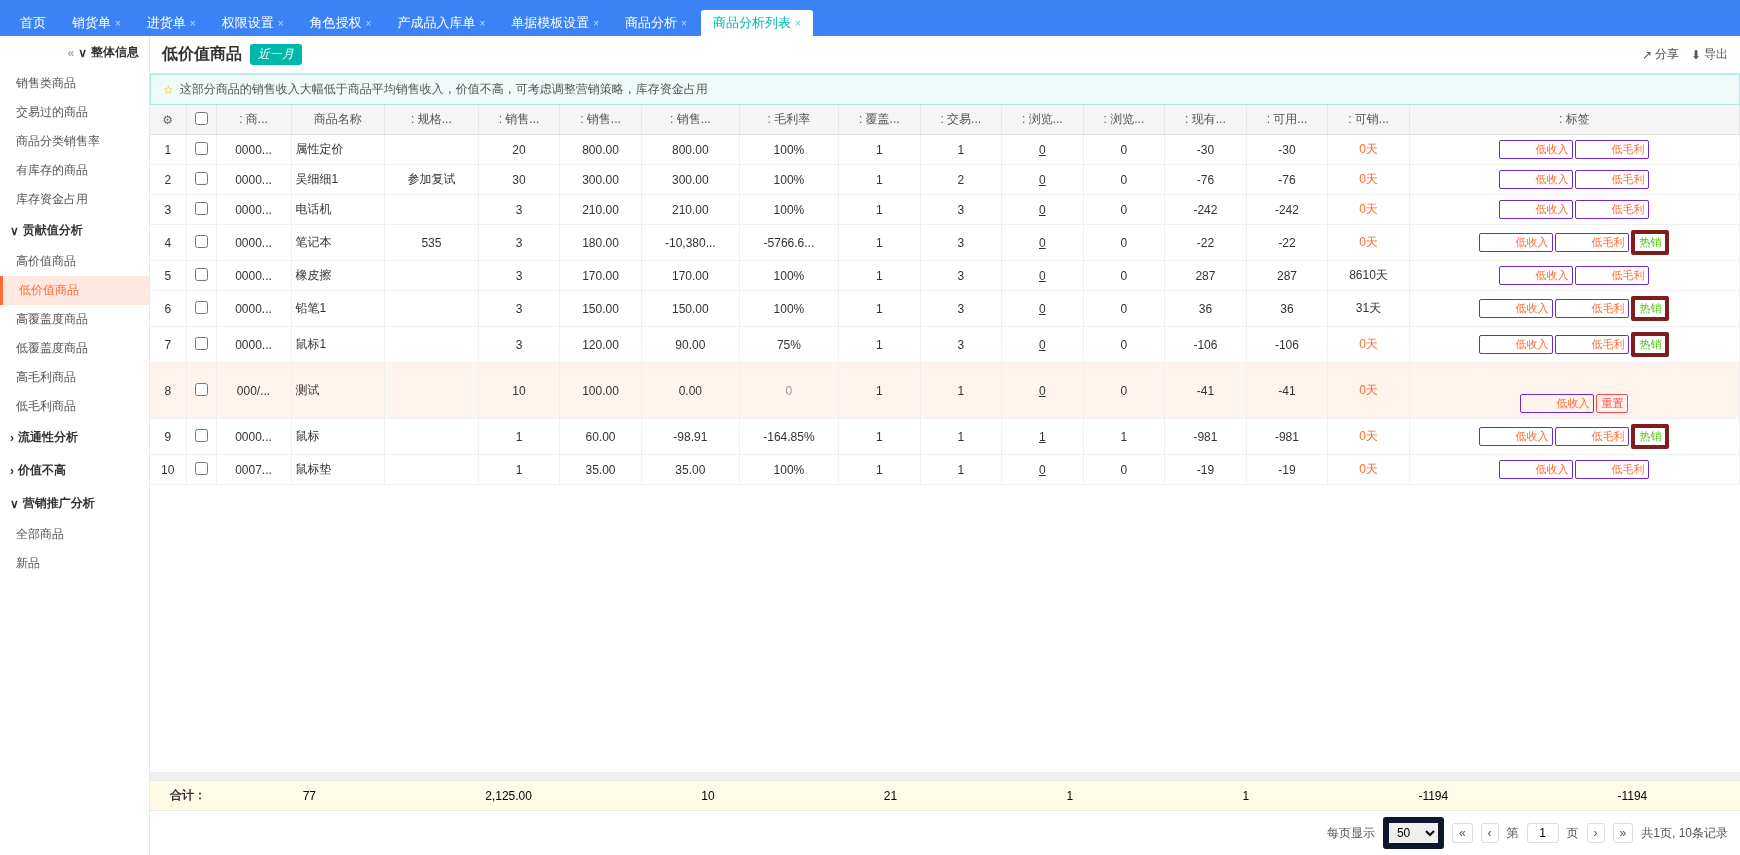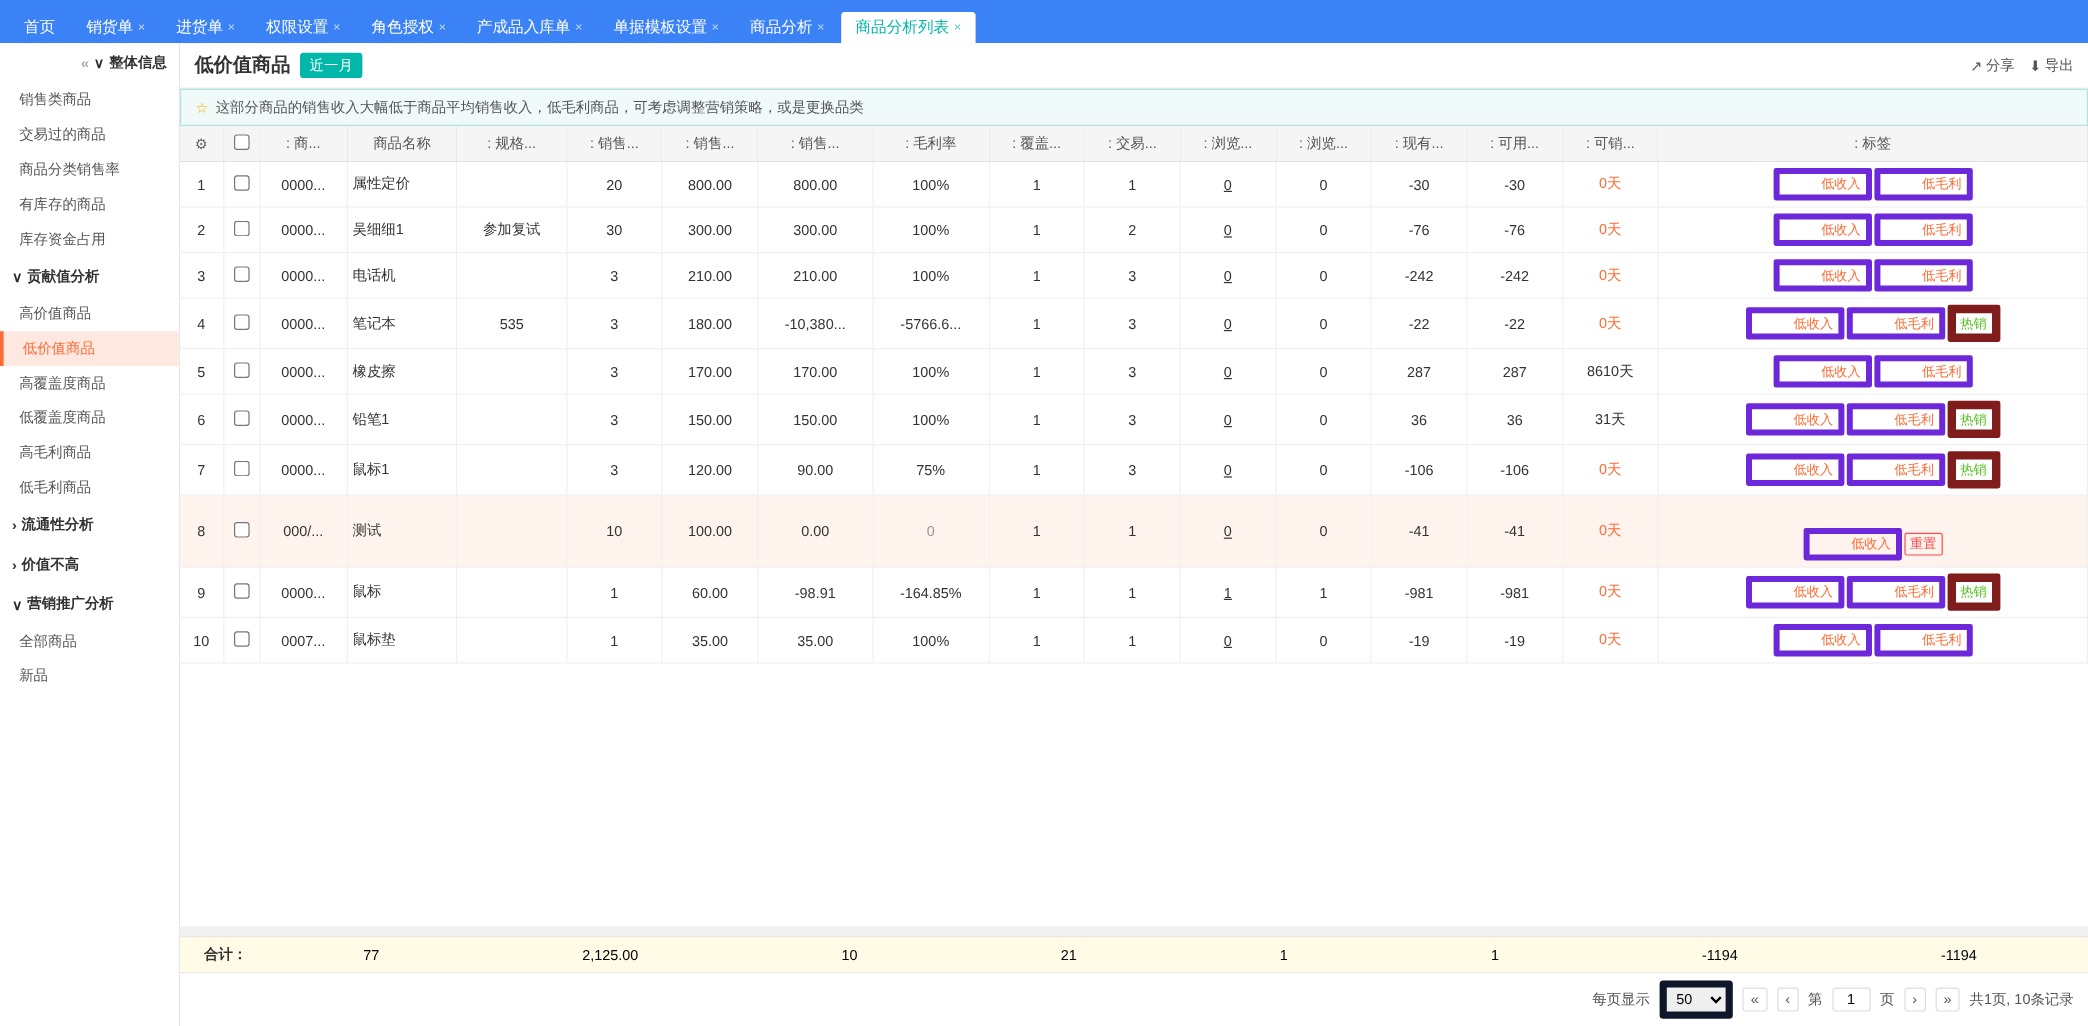--- a/index.html
+++ b/index.html
@@ -81,20 +81,21 @@
       font-weight: bold;
       color: #333;
     }
     .filter-tag {
       background: #00b8a9;
       color: #fff;
       padding: 2px 8px;
       border-radius: 3px;
       font-size: 12px;
       cursor: pointer;
+      font-style: italic;
     }
     .search-box {
       display: flex;
       align-items: center;
       border: 1px solid #ddd;
       border-radius: 3px;
       padding: 3px 8px;
       gap: 4px;
       flex: 1;
       max-width: 300px;
@@ -164,23 +165,23 @@
       white-space: nowrap;
     }
     tbody td.text-left { text-align: left; }
     .tag {
       display: inline-block;
       padding: 1px 4px;
       border-radius: 2px;
       font-size: 11px;
       margin: 0 1px;
     }
-    .tag-orange { color: #ff6b35; border: 5px solid #6d28d9; padding-left: 35px; }
+    .tag-orange { color: #ff6b35; border: 1px solid #6d28d9; padding-left: 35px; }
     .tag-red { color: #ff4d4f; border: 1px solid #ff4d4f; margin-top: 26px; }
-    .tag-green { color: #52c41a; border: 7px solid #7f1d1d; }
+    .tag-green { color: #52c41a; border: 4px solid #7f1d1d; }
     .zero-text { color: #999; }
     .underline-link { text-decoration: underline; color: #333; }
     .checkbox-cell { width: 30px; }
     input[type="checkbox"] { cursor: pointer; }
 
     
     .footer-total {
       background: #fffbe6;
       border-top: 1px solid #e8e8e8;
       display: flex;
@@ -298,21 +299,21 @@
       <span class="page-title">低价值商品</span>
       <span class="filter-tag">近一月</span>
       <div class="header-actions">
         <span>↗ <span>分享</span></span>
         <span>⬇ <span>导出</span></span>
       </div>
     </div>
 
     <div class="info-banner">
       <span class="info-icon">☆</span>
-      <span>这部分商品的销售收入大幅低于商品平均销售收入，低毛利商品，可考虑调整营销策略，或是更换品类</span>
+      <span>这部分商品的销售收入大幅低于商品平均销售收入，价值不高，可考虑调整营销策略，库存资金占用</span>
     </div>
 
     <div class="table-wrapper">
       <table>
         <thead>
           <tr>
             <th style="width:36px;">
               <span class="gear-icon">⚙</span>
             </th>
             <th class="checkbox-cell">

